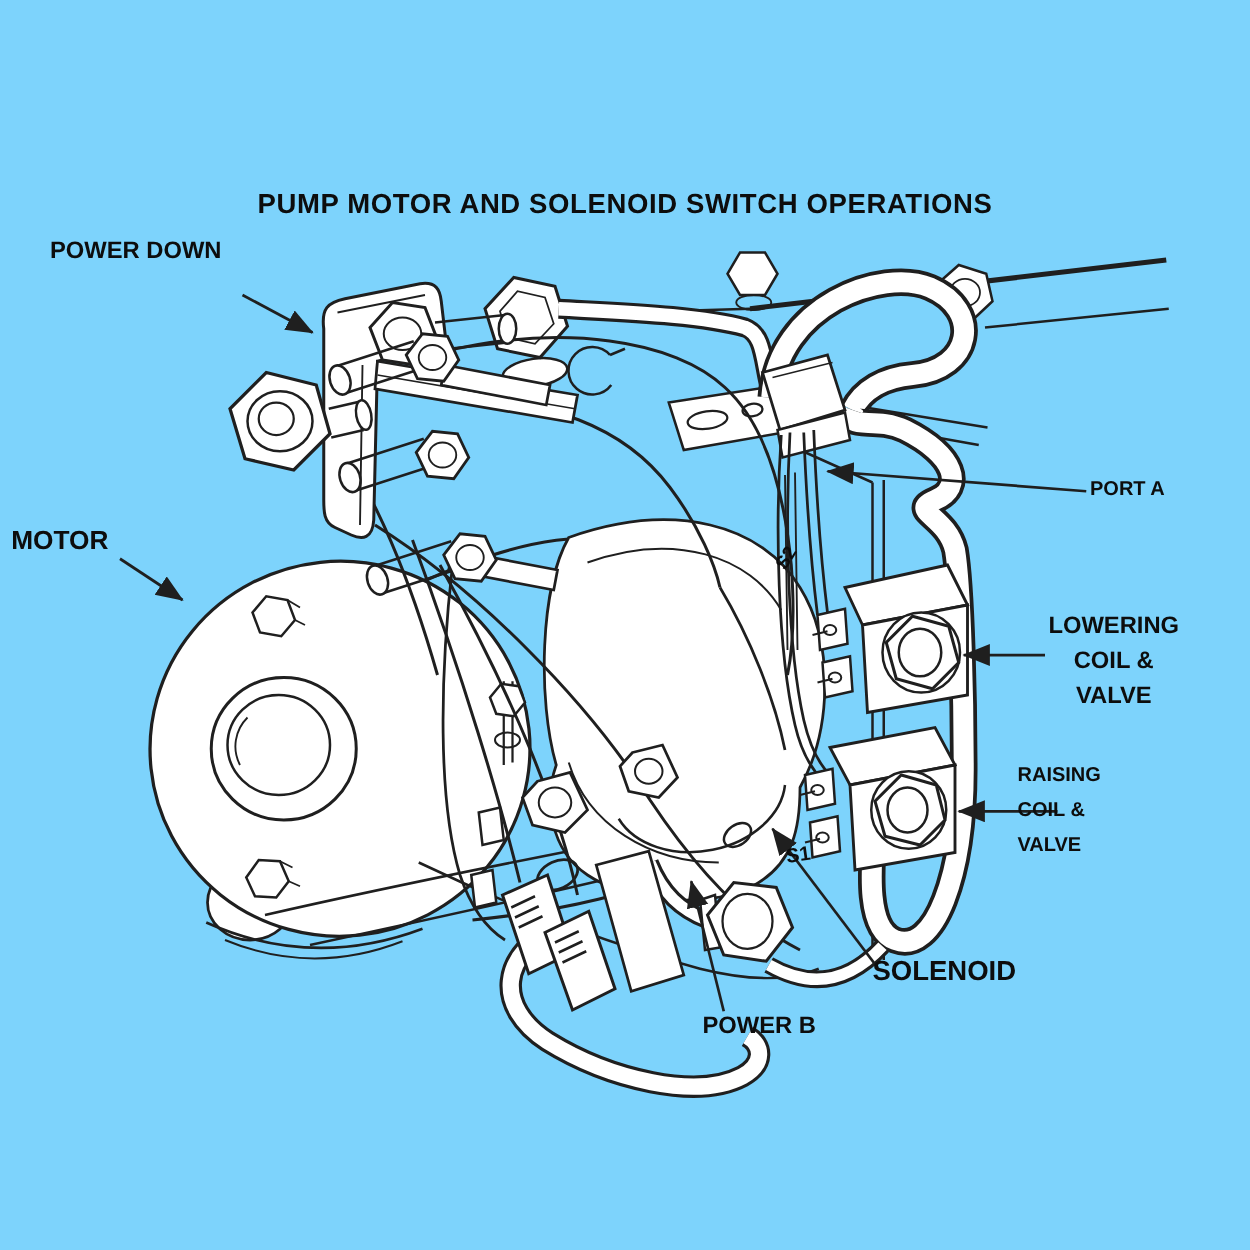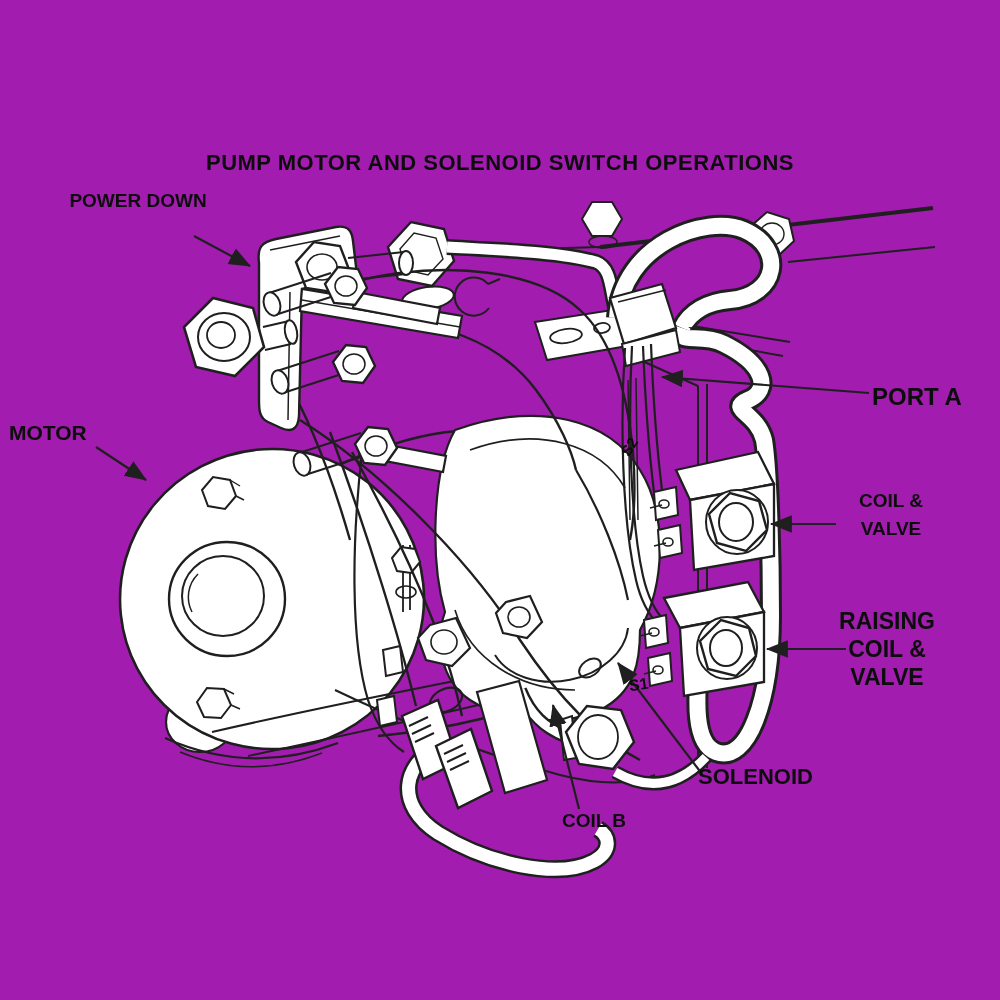--- a/index.html
+++ b/index.html
@@ -2,39 +2,39 @@
 <html style="--line: #1f1f1f;"><head>
 <meta charset="utf-8">
 <style>
   html,body{margin:0;padding:0;background:#fff;}
   #page{position:relative;width:1000px;height:1000px;background:#fff;overflow:hidden;
         font-family:"Liberation Sans",sans-serif;color:#0d0d0d;}
   #art{position:absolute;left:0;top:0;width:1000px;height:1000px;}
   .lbl{position:absolute;font-weight:700;color:#0d0d0d;white-space:nowrap;}
   .lbl div{white-space:nowrap;}
   #title{left:0;right:0;top:150px;text-align:center;font-size:22px;letter-spacing:.5px;}
-  #lbl-pdm{left:40px;top:189px;width:196px;text-align:center;font-size:19px;line-height:24px;}
+  #lbl-pdm{left:40px;top:189px;width:196px;text-align:left;font-size:19px;line-height:24px;}
   #lbl-motor{left:9px;top:421px;font-size:21px;}
-  #lbl-porta{left:872px;top:383px;font-size:24px;}
+  #lbl-porta{left:872px;top:383px;font-size:16px;}
   #lbl-lower{left:818px;top:487px;width:146px;text-align:center;font-size:19px;line-height:28px;}
-  #lbl-raise{left:814px;top:607px;width:146px;text-align:center;font-size:23px;line-height:28px;}
+  #lbl-raise{left:814px;top:607px;width:146px;text-align:left;font-size:16px;line-height:28px;}
   #lbl-sol{left:698px;top:764px;font-size:22px;}
   #lbl-portb{left:562px;top:810px;font-size:19px;}
   #lbl-s2{left:620px;top:438px;font-size:15px;transform:rotate(-58deg);}
   #lbl-s1{left:629px;top:676px;font-size:16px;transform:rotate(-8deg);}
   svg *{vector-effect:none;}
   .ln{stroke:var(--line,#1f1f1f);fill:none;}
   .wf{stroke:var(--line,#1f1f1f);fill:#fff;}
   .tubeO{stroke:var(--line,#1f1f1f);fill:none;stroke-linejoin:round;}
   .tubeI{stroke:#fff;fill:none;stroke-linejoin:round;}
 </style>
 </head>
 <body>
 
-<div id="page" style="background: #a21caf;">
+<div id="page" style="background: #7dd3fc;">
 
   <svg id="art" viewBox="0 0 1000 1000" aria-hidden="true">
     <defs>
       <marker id="arr" markerWidth="12" markerHeight="10" refX="9.5" refY="4" orient="auto">
         <path d="M0,0 L10,4 L0,8 Z" fill="#1f1f1f"></path>
       </marker>
     </defs>
 
     <g>
       <path class="ln" d="M600,247 L933,208" stroke-width="4"></path>
@@ -216,29 +216,30 @@
 
   <div class="lbl" id="lbl-pdm">
     <div>POWER DOWN</div>
   </div>
 
   <div class="lbl" id="lbl-motor">MOTOR</div>
 
   <div class="lbl" id="lbl-porta">PORT A</div>
 
   <div class="lbl" id="lbl-lower">
+    <div>LOWERING</div>
     <div>COIL &amp;</div>
     <div>VALVE</div>
   </div>
 
   <div class="lbl" id="lbl-raise">
     <div>RAISING</div>
     <div>COIL &amp;</div>
     <div>VALVE</div>
   </div>
 
   <div class="lbl" id="lbl-sol">SOLENOID</div>
 
-  <div class="lbl" id="lbl-portb">COIL B</div>
+  <div class="lbl" id="lbl-portb">POWER B</div>
 
   <div class="lbl" id="lbl-s2">S2</div>
   <div class="lbl" id="lbl-s1">S1</div>
 </div>
 
 </body></html>

